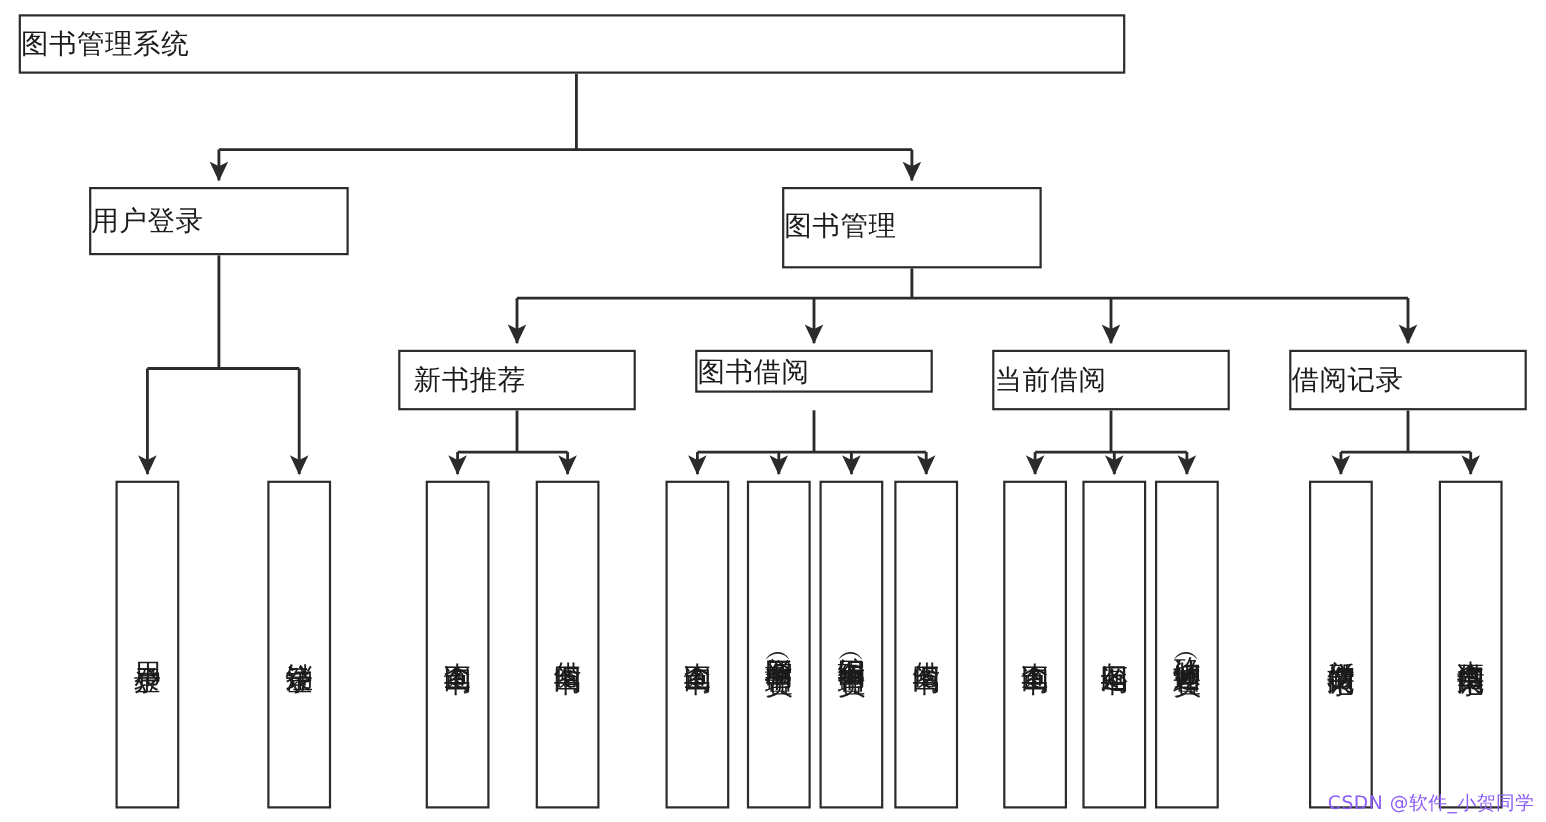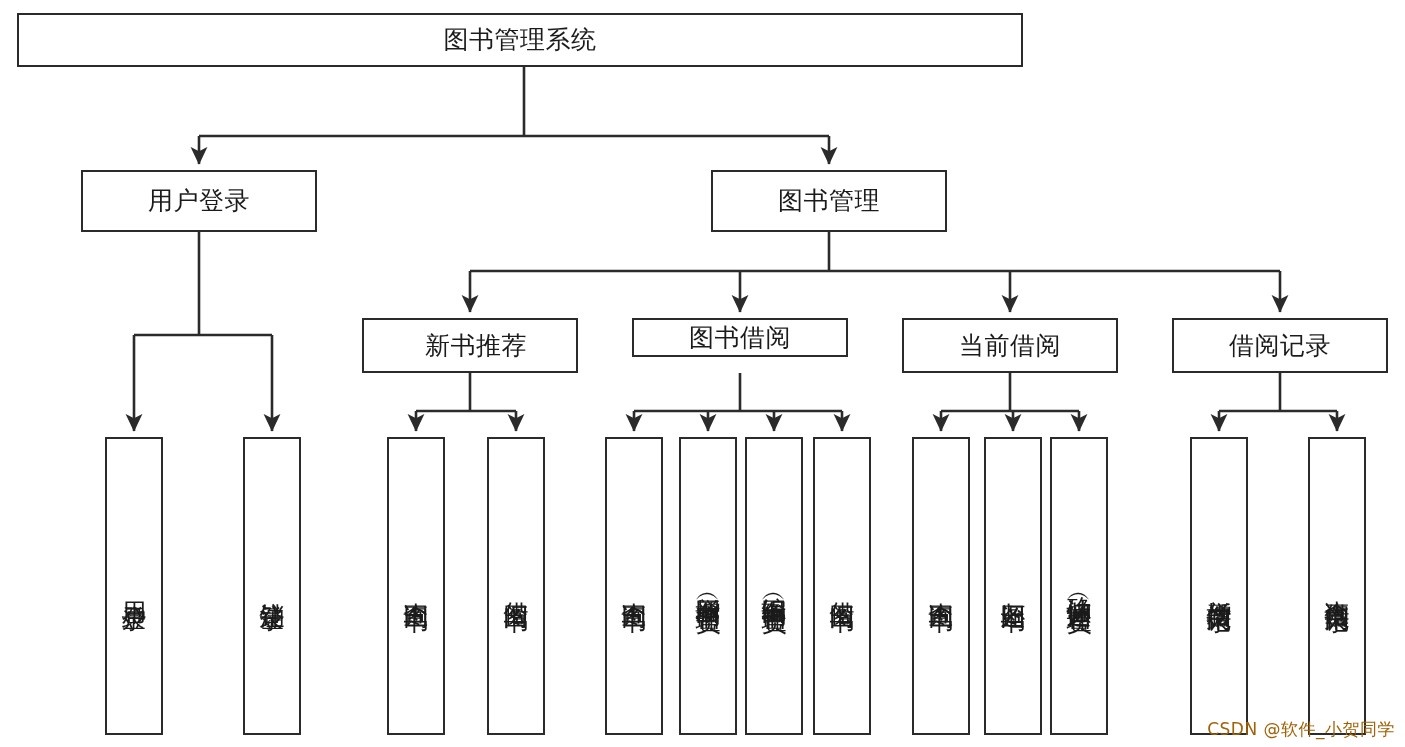--- a/index.html
+++ b/index.html
@@ -20,21 +20,21 @@
     width:1405px; height:747px;
     pointer-events:none;
   }
   .node{
     position:absolute;
     box-sizing:border-box;
     background:#ffffff;
     border:2.5px solid #2b2b2b;
     display:flex;
     align-items:center;
-    justify-content:center;
+    justify-content:flex-start;
     color:#1b1b1b;
   }
   .node.horiz .label{
     font-size:25px;
     line-height:1.1;
     letter-spacing:0.5px;
     white-space:nowrap;
   }
   .node.root .label{ font-size:25px; }
   .node.vert{
@@ -49,21 +49,21 @@
     line-height:1.32;
     letter-spacing:2px;
     white-space:nowrap;
     display:block;
   }
   .watermark{
     position:absolute;
     right:10px;
     bottom:6px;
     font-size:17px;
-    color:#a16207;
+    color:#8b5cf6;
     letter-spacing:0.5px;
     white-space:nowrap;
     user-select:none;
   }
 </style>
 </head>
 <body>
 
 <div id="stage">
 
@@ -120,21 +120,21 @@
     </g>
   </svg>
 
   <div class="node root horiz" style="left:17px;top:13px;width:1006px;height:54px;">
     <span class="label">图书管理系统</span>
   </div>
 
   <div class="node horiz" style="left:81px;top:170px;width:236px;height:62px;">
     <span class="label">用户登录</span>
   </div>
-  <div class="node horiz" style="left:711px;top:170px;width:236px;height:62px;font-family:Liberation Serif, serif;">
+  <div class="node horiz" style="left:711px;top:170px;width:236px;height:74px;font-family:Liberation Serif, serif;">
     <span class="label">图书管理</span>
   </div>
 
   <div class="node horiz" style="left:362px;top:318px;width:216px;height:55px;padding-left:12px;">
     <span class="label">新书推荐</span>
   </div>
   <div class="node horiz" style="left:632px;top:318px;width:216px;height:39px;">
     <span class="label">图书借阅</span>
   </div>
   <div class="node horiz" style="left:1172px;top:318px;width:216px;height:55px;">

